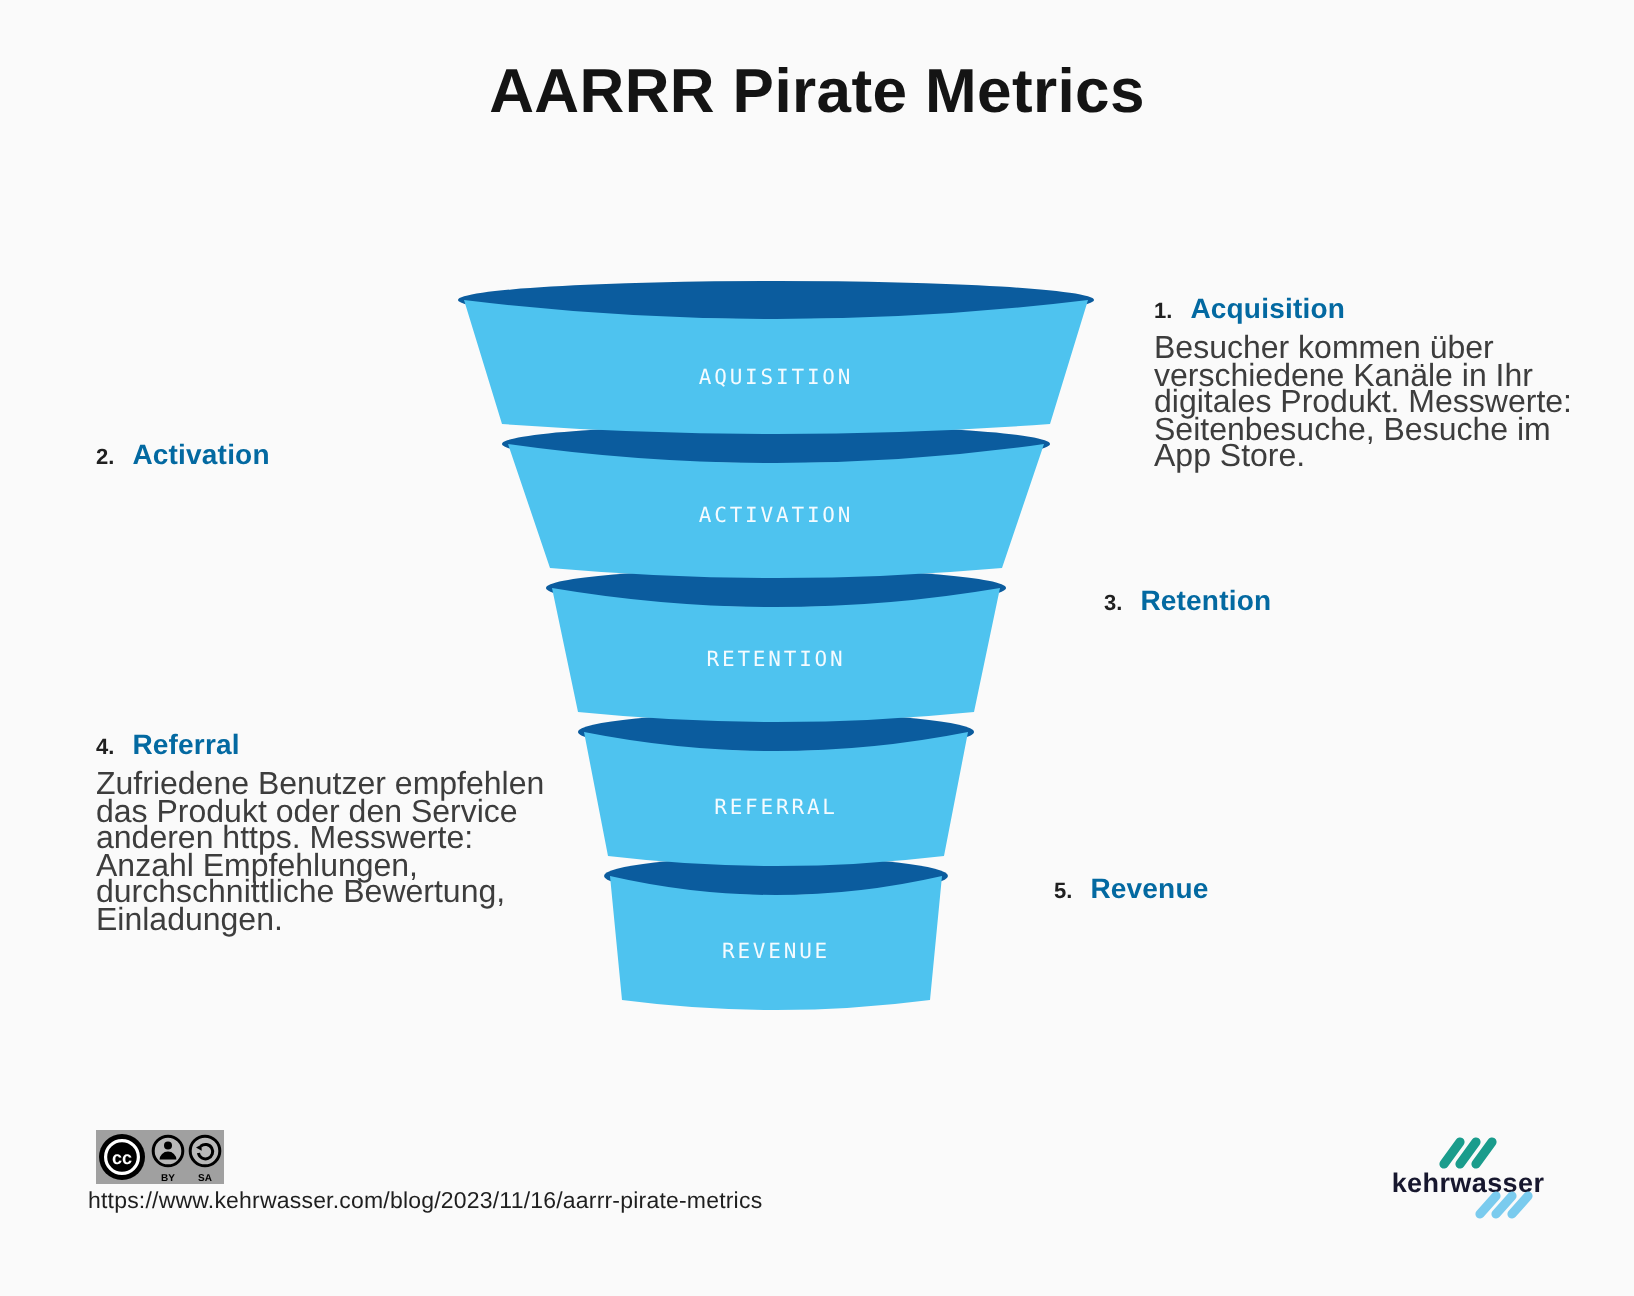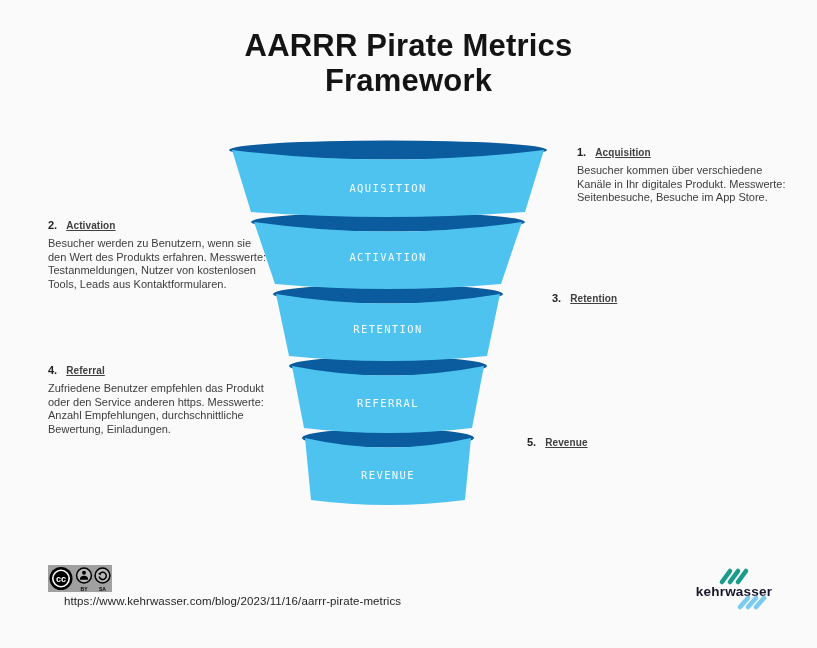--- a/index.html
+++ b/index.html
@@ -38,55 +38,53 @@
     align-items: baseline;
     gap: 9px;
     margin-bottom: 6px;
   }
   .note-num {
     font-size: 11px;
     font-weight: 700;
     color: #202020;
   }
   .note-title {
-    font-size: 10px;
+    font-size: 14px;
     font-weight: 700;
-    color: #404040;
+    color: #0369a1;
     letter-spacing: 0.1px;
-    text-decoration: underline;
   }
   .note-body {
-    font-size: 11px;
+    font-size: 16px;
     line-height: 13.6px;
     color: #3d3d3d;
   }
 
   .note-1 { left: 577px; top: 146px; width: 215px; }
   .note-2 { left: 48px;  top: 219px; width: 222px; }
   .note-3 { left: 552px; top: 292px; width: 250px; }
   .note-4 { left: 48px;  top: 364px; width: 230px; }
   .note-5 { left: 527px; top: 436px; width: 240px; }
 
   .license { position: absolute; left: 48px; top: 565px; }
   .source-url {
-    position: absolute; left: 64px; top: 595px;
+    position: absolute; left: 44px; top: 595px;
     font-size: 11.5px;
     color: #1f1f1f;
     letter-spacing: 0.1px;
   }
   .logo { position: absolute; left: 682px; top: 565px; }
 </style>
 </head>
 <body>
 
 <div class="page">
 
   <h1 class="title">
     <span>AARRR Pirate Metrics</span><br>
-    <span>Framework</span>
   </h1>
 
   <svg class="funnel-svg" width="336" height="390" viewBox="0 0 336 390">
 
     <ellipse cx="168" cy="20" rx="159" ry="9.5" fill="#0b5c9e"></ellipse>
     <ellipse cx="168" cy="92" rx="137" ry="9.5" fill="#0b5c9e"></ellipse>
     <ellipse cx="168" cy="164" rx="115" ry="9.5" fill="#0b5c9e"></ellipse>
     <ellipse cx="168" cy="236" rx="99" ry="9.5" fill="#0b5c9e"></ellipse>
     <ellipse cx="168" cy="308" rx="86" ry="9.5" fill="#0b5c9e"></ellipse>
 
@@ -109,21 +107,20 @@
       <span class="note-title">Acquisition</span>
     </div>
     <p class="note-body">Besucher kommen über verschiedene Kanäle in Ihr digitales Produkt. Messwerte: Seitenbesuche, Besuche im App Store.</p>
   </div>
 
   <div class="note note-2">
     <div class="note-head">
       <span class="note-num">2.</span>
       <span class="note-title">Activation</span>
     </div>
-    <p class="note-body">Besucher werden zu Benutzern, wenn sie den Wert des Produkts erfahren. Messwerte: Testanmeldungen, Nutzer von kostenlosen Tools, Leads aus Kontaktformularen.</p>
   </div>
 
   <div class="note note-3">
     <div class="note-head">
       <span class="note-num">3.</span>
       <span class="note-title">Retention</span>
     </div>
   </div>
 
   <div class="note note-4">

